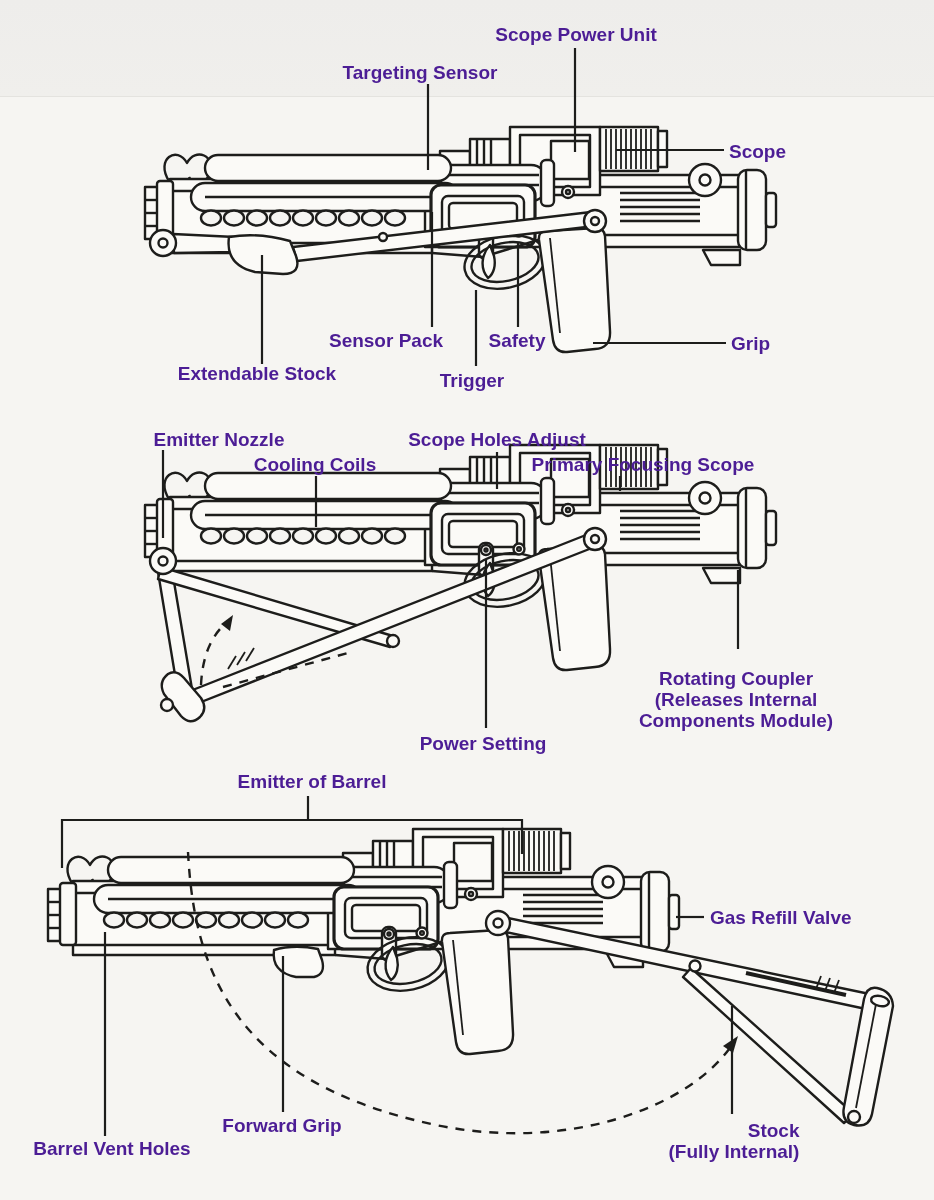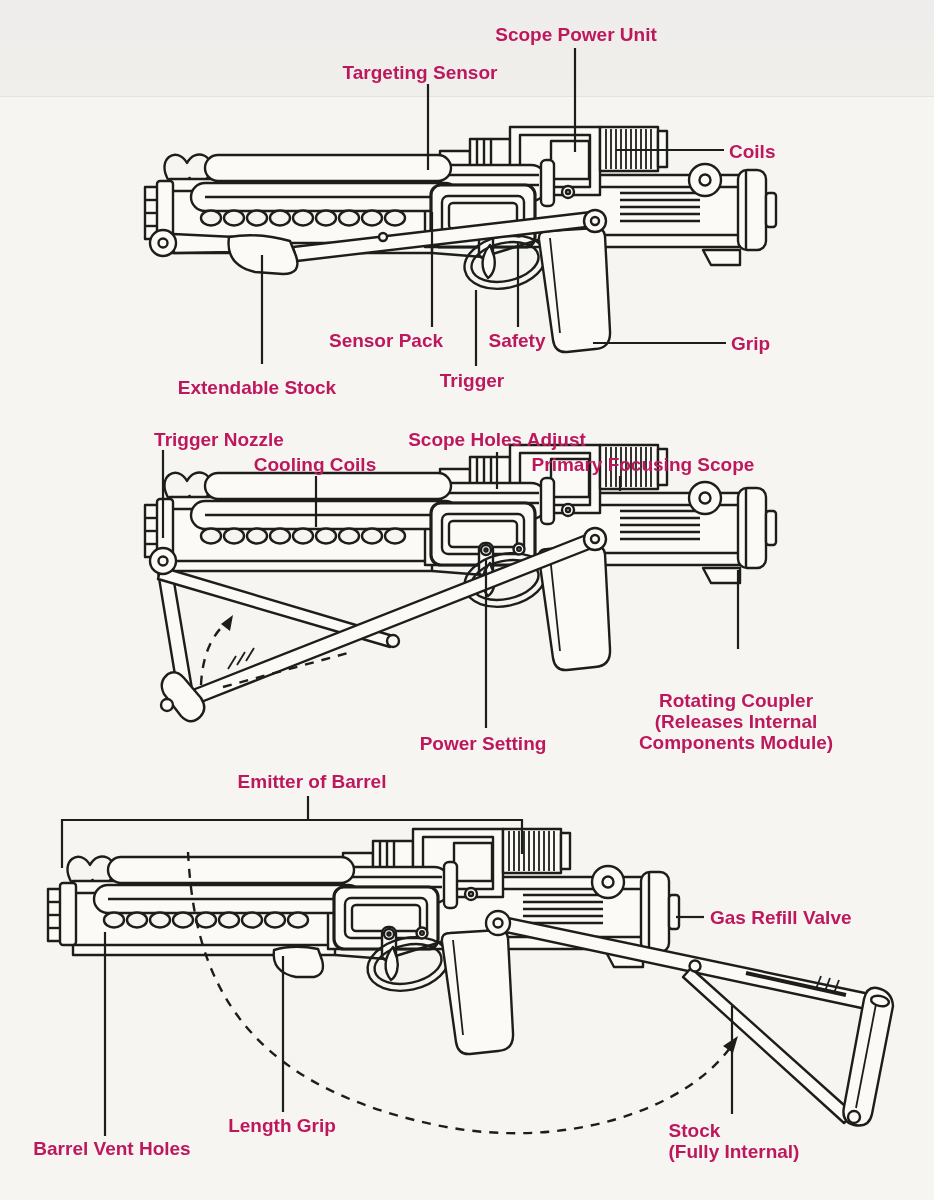--- a/index.html
+++ b/index.html
@@ -1,44 +1,44 @@
 <!DOCTYPE html>
 <html><head>
 <meta charset="utf-8">
 <style>
   html,body{margin:0;padding:0;}
   body{width:934px;height:1200px;position:relative;background:#f6f5f2;overflow:hidden;
        font-family:"Liberation Sans",sans-serif;}
   .top-band{position:absolute;left:0;top:0;width:934px;height:96px;
             background:linear-gradient(#eeedeb,#f0efec);border-bottom:1px solid #e4e3df;}
   svg{position:absolute;left:0;top:0;}
-  .lbl{position:absolute;font:bold 19px/20px "Liberation Sans",sans-serif;color:#be185d;
+  .lbl{position:absolute;font:bold 19px/20px "Liberation Sans",sans-serif;color:#4c1d95;
        white-space:nowrap;}
   .c{transform:translateX(-50%);}
   .lbl span{display:block;line-height:21px;}
   
   #l-spu{left:576px;top:25px}
   #l-ts{left:420px;top:63px}
   #l-scope{left:729px;top:142px}
   #l-pp{left:386px;top:331px}
   #l-safety{left:517px;top:331px}
   #l-grip{left:731px;top:334px}
-  #l-es{left:257px;top:378px}
+  #l-es{left:257px;top:364px}
   #l-trigger{left:472px;top:371px}
   #l-en{left:219px;top:430px}
   #l-cc{left:315px;top:455px}
   #l-sfa{left:497px;top:430px}
   #l-pfc{left:643px;top:455px}
   #l-ps{left:483px;top:734px}
-  #l-rc{left:736px;top:690px;text-align:center}
+  #l-rc{left:736px;top:668px;text-align:center}
   #l-lob{left:312px;top:772px}
   #l-grv{left:710px;top:908px}
   #l-bvh{left:112px;top:1139px}
   #l-fg{left:282px;top:1116px}
-  #l-sfe{left:734px;top:1120px;text-align:left}
+  #l-sfe{left:734px;top:1120px;text-align:right}
 </style>
 </head>
 <body>
 
 <div class="top-band"></div>
 
 <svg width="934" height="1200" viewBox="0 0 934 1200">
   <defs>
     <g id="blaster" fill="#fbfaf7" stroke="#1d1d1b" stroke-width="2.4" stroke-linejoin="round">
 
@@ -236,38 +236,38 @@
       <line x1="676" y1="917" x2="704" y2="917"></line>
       <line x1="105" y1="932" x2="105" y2="1136"></line>
       <line x1="283" y1="956" x2="283" y2="1112"></line>
       <line x1="732" y1="1006" x2="732" y2="1114"></line>
     </g>
   </g>
 </svg>
 
 <div class="lbl c" id="l-spu">Scope Power Unit</div>
 <div class="lbl c" id="l-ts">Targeting Sensor</div>
-<div class="lbl" id="l-scope">Coils</div>
+<div class="lbl" id="l-scope">Scope</div>
 <div class="lbl c" id="l-pp">Sensor Pack</div>
 <div class="lbl c" id="l-safety">Safety</div>
 <div class="lbl" id="l-grip">Grip</div>
 <div class="lbl c" id="l-es">Extendable Stock</div>
 <div class="lbl c" id="l-trigger">Trigger</div>
 
-<div class="lbl c" id="l-en">Trigger Nozzle</div>
+<div class="lbl c" id="l-en">Emitter Nozzle</div>
 <div class="lbl c" id="l-cc">Cooling Coils</div>
 <div class="lbl c" id="l-sfa">Scope Holes Adjust</div>
 <div class="lbl c" id="l-pfc">Primary Focusing Scope</div>
 <div class="lbl c" id="l-ps">Power Setting</div>
 <div class="lbl c" id="l-rc">
   <span>Rotating Coupler</span>
   <span>(Releases Internal</span>
   <span>Components Module)</span>
 </div>
 
 <div class="lbl c" id="l-lob">Emitter of Barrel</div>
 <div class="lbl" id="l-grv">Gas Refill Valve</div>
 <div class="lbl c" id="l-bvh">Barrel Vent Holes</div>
-<div class="lbl c" id="l-fg">Length Grip</div>
+<div class="lbl c" id="l-fg">Forward Grip</div>
 <div class="lbl c" id="l-sfe">
   <span>Stock</span>
   <span>(Fully Internal)</span>
 </div>
 
 </body></html>

